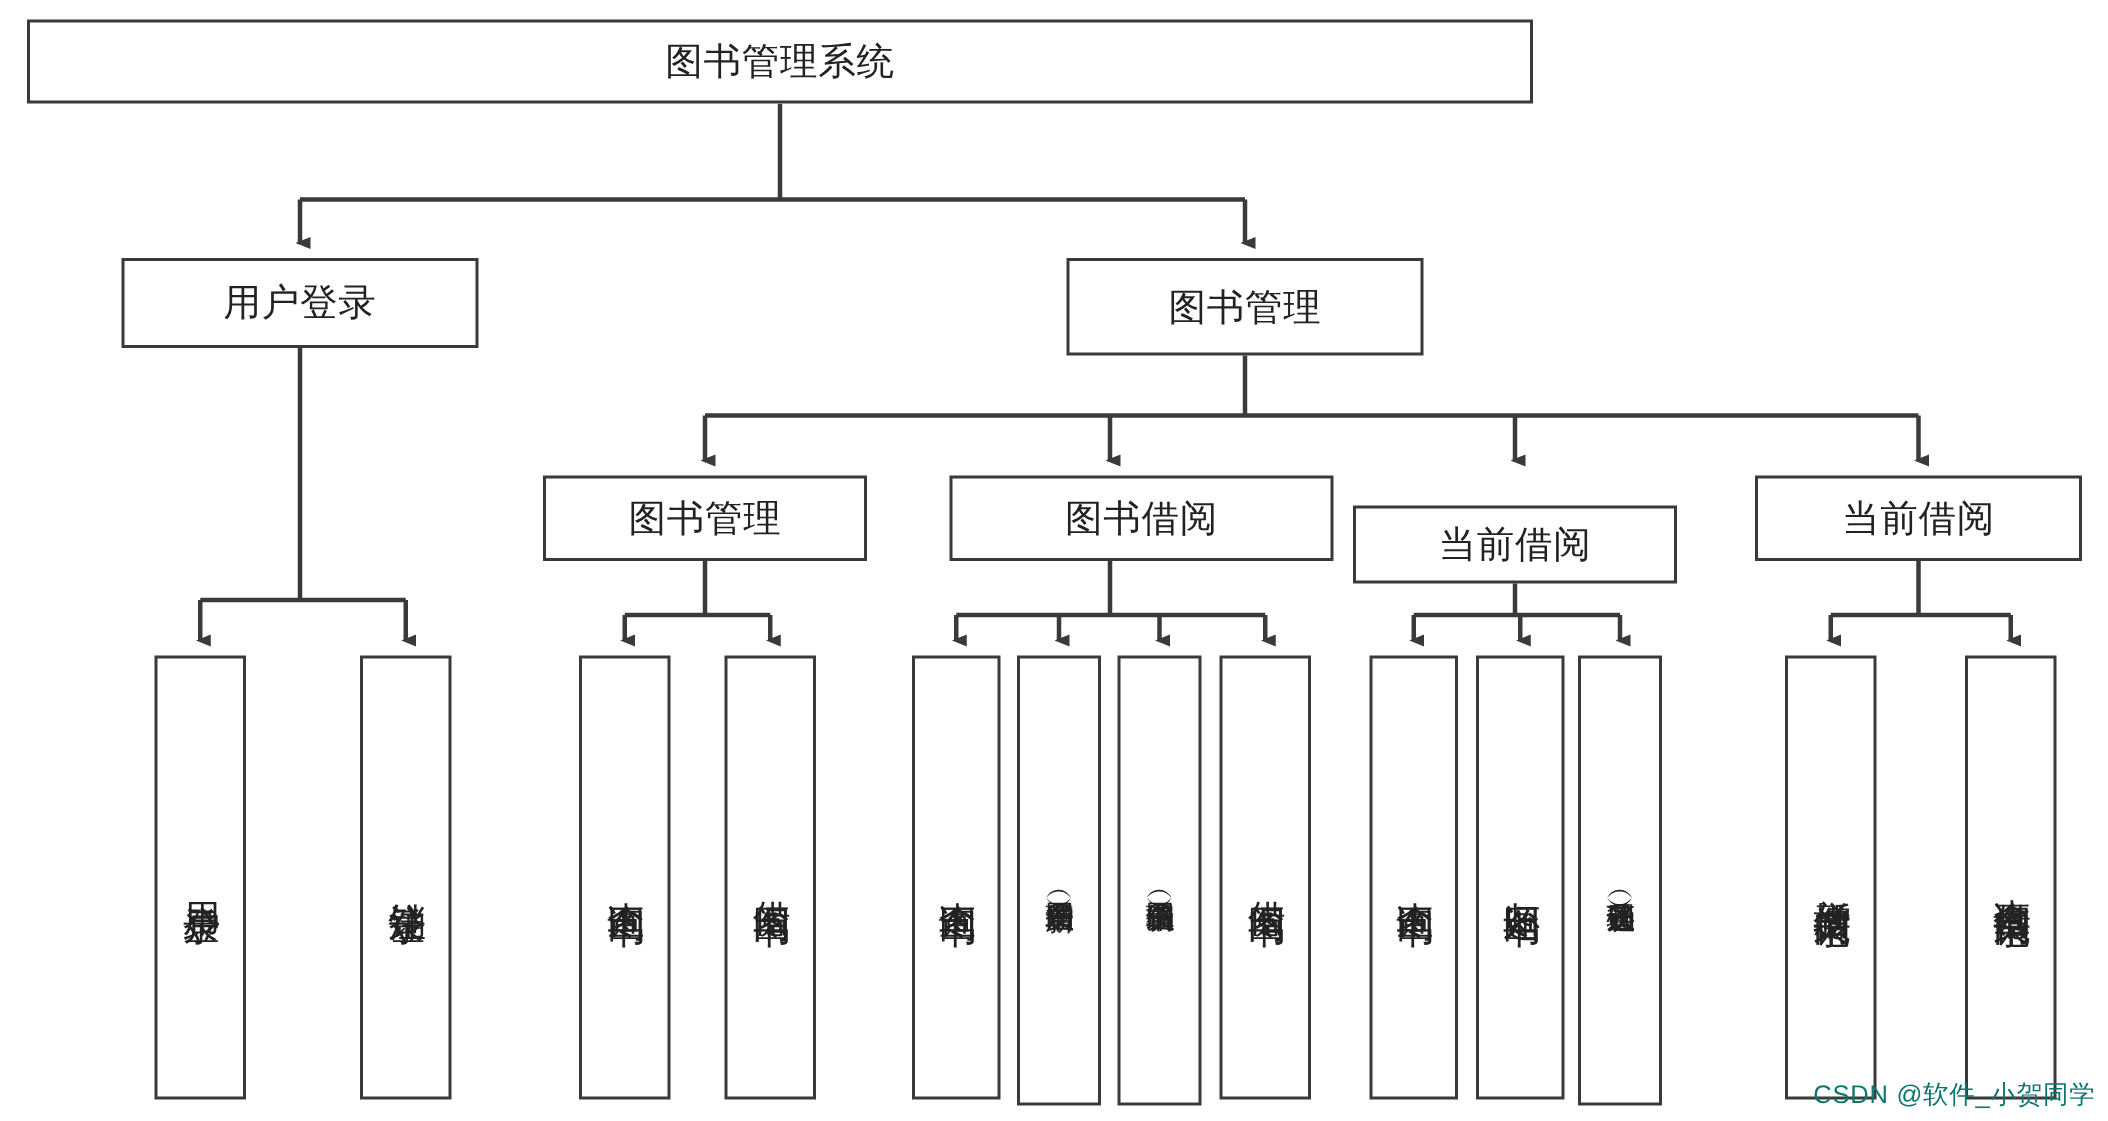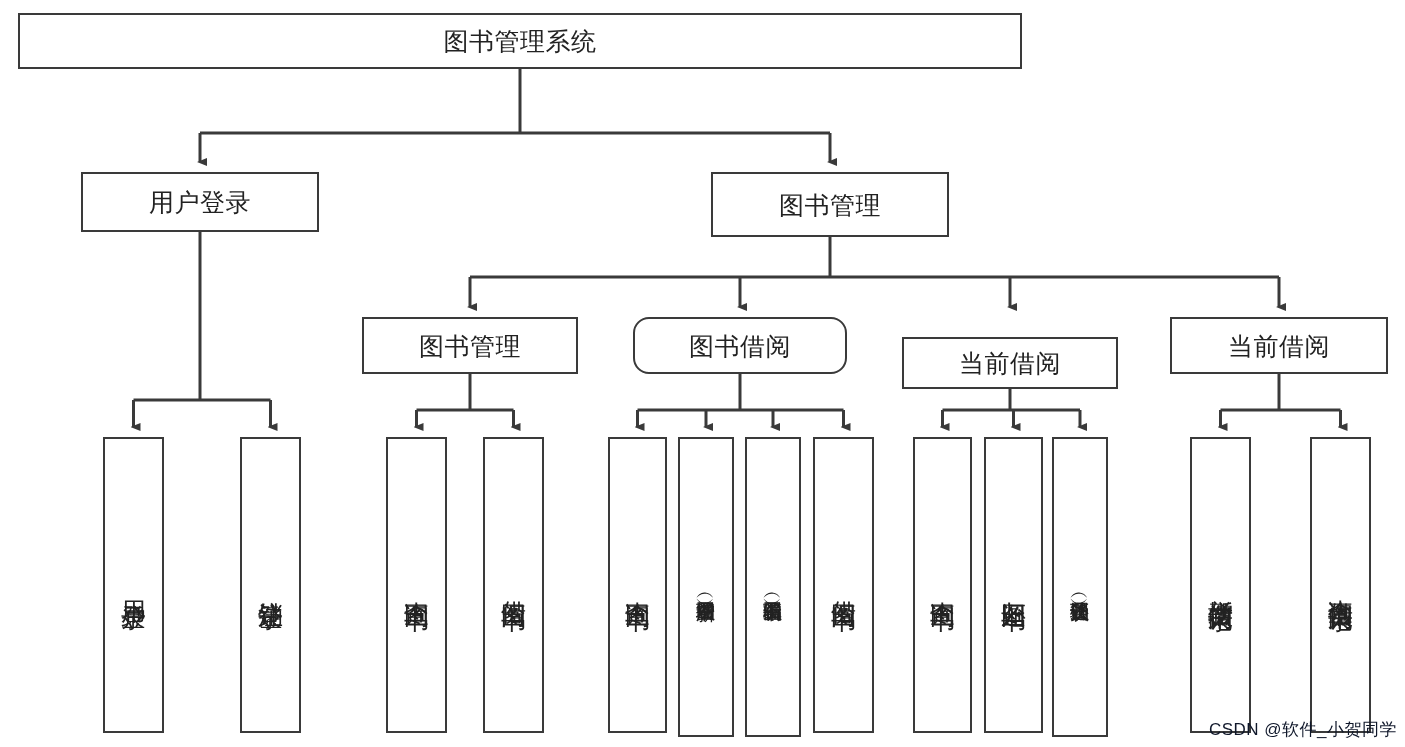--- a/index.html
+++ b/index.html
@@ -52,21 +52,21 @@
   }
   .node.narrow .label {
     font-size: 19px;
     letter-spacing: 0px;
   }
   .watermark {
     position: absolute;
     right: 8px;
     bottom: 6px;
     font-size: 17px;
-    color: #0f172a;
+    color: #0f766e;
     letter-spacing: 0.5px;
     white-space: nowrap;
   }
 </style>
 </head>
 <body>
 
 <div id="canvas">
 
   <svg id="edges" viewBox="0 0 1405 747" xmlns="http://www.w3.org/2000/svg">
@@ -118,21 +118,21 @@
       </div>
       <div class="node" style="left: 81px; top: 172px; width: 238px; height: 60px;">
         <div class="label">用户登录</div>
       </div>
       <div class="node" style="left: 711px; top: 172px; width: 238px; height: 65px;">
         <div class="label">图书管理</div>
       </div>
       <div class="node" style="left: 362px; top: 317px; width: 216px; height: 57px;">
         <div class="label">图书管理</div>
       </div>
-      <div class="node" style="left: 633px; top: 317px; width: 214px; height: 57px; border-radius: 16px;">
+      <div class="node" style="left: 633px; top: 317px; width: 256px; height: 57px;">
         <div class="label">图书借阅</div>
       </div>
       <div class="node" style="left: 902px; top: 317px; width: 216px; height: 52px; margin-top: 20px;">
         <div class="label">当前借阅</div>
       </div>
       <div class="node" style="left: 1170px; top: 317px; width: 218px; height: 57px;">
         <div class="label">当前借阅</div>
       </div>
       <div class="node vertical" style="left: 103px; top: 437px; width: 61px; height: 296px;">
         <div class="label">用户登录</div>

